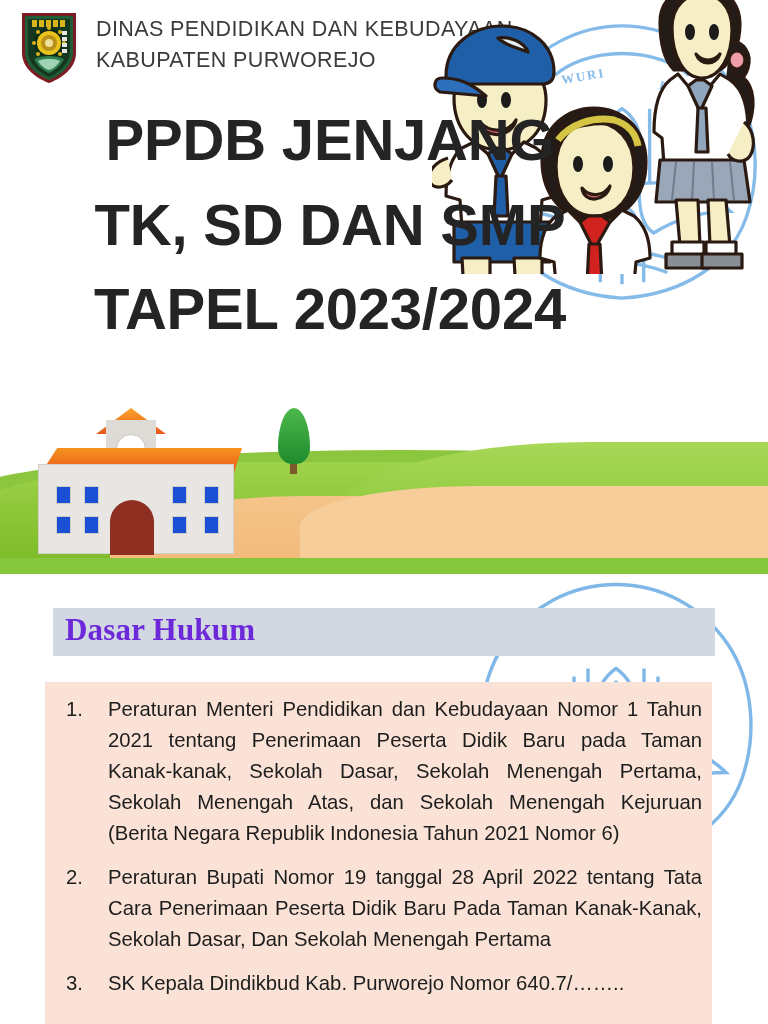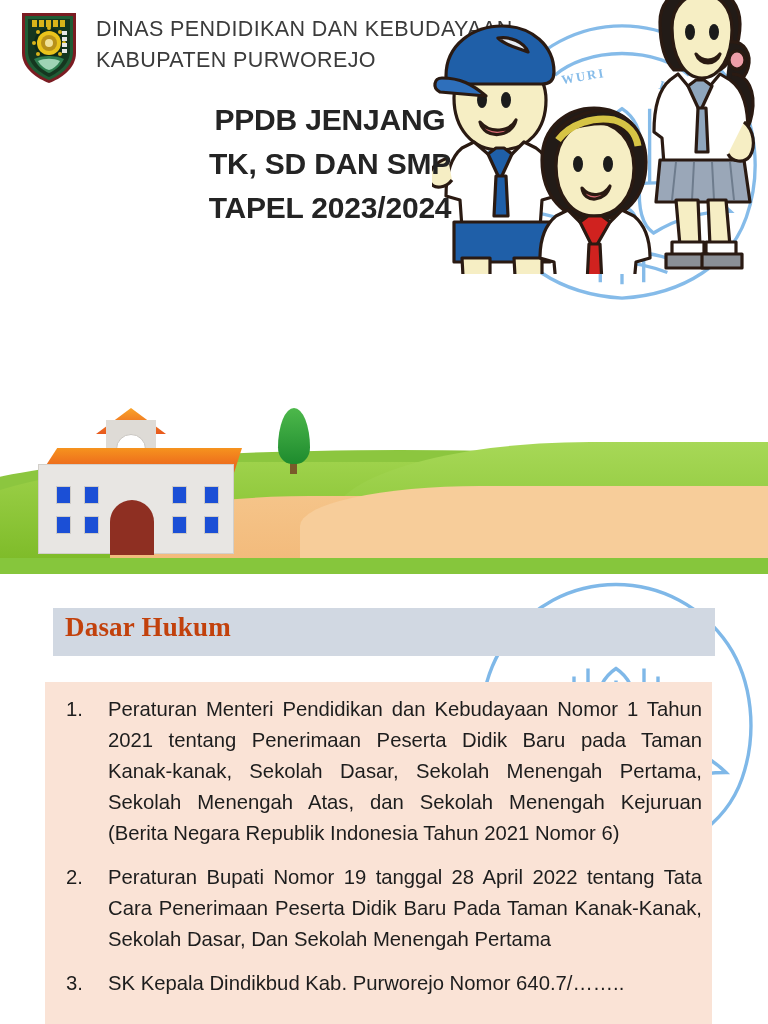--- a/index.html
+++ b/index.html
@@ -22,21 +22,21 @@
   }
   .hdr-logo { position:absolute; left:18px; top:7px; width:62px; height:78px; }
   .hdr-text {
     position:absolute; left:96px; top:14px; width:470px;
     font-size:21.5px; letter-spacing:.4px; line-height:1.42;
     color:#3b3b3b; font-weight:400; white-space:pre-line;
   }
   .title {
     position:absolute; left:60px; top:98px; width:540px;
     text-align:center; color:#242424; font-weight:bold;
-    font-size:30px; line-height:1.46; letter-spacing:-.2px;
+    font-size:58px; line-height:1.46; letter-spacing:-.2px;
     white-space:pre-line; z-index:3;
   }
 
   
   .scene { position:absolute; left:0; top:300px; width:768px; height:274px; overflow:hidden; }
   .hill-back { position:absolute; left:-40px; top:150px; width:880px; height:200px;
     background:#8cc63f; border-radius:50% 50% 0 0 / 46px 46px 0 0; }
   .hill-green {
     position:absolute; left:-60px; top:162px; width:900px; height:130px;
     background: linear-gradient(#9ed24b, #74b41e);
@@ -86,21 +86,21 @@
     background:#ffffff; overflow:hidden;
   }
   .wm2 { position:absolute; left:466px; top:-4px; width:300px; height:305px; pointer-events:none;}
   .heading-box {
     position:absolute; left:53px; top:34px; width:662px; height:48px;
     background:#d1d8e2; z-index:2;
   }
   .heading-text {
     position:absolute; left:12px; top:4px;
     font-family:"Liberation Serif", serif; font-weight:bold;
-    font-size:27px; color:#c2410c; letter-spacing:.2px;
+    font-size:31px; color:#6d28d9; letter-spacing:.2px;
   }
   .legal-box {
     position:absolute; left:45px; top:108px; width:667px; height:342px;
     background:#fae3d6; z-index:2; padding:12px 10px 0 0;
   }
   ol.legal { list-style:none; margin:0; padding:0; }
   ol.legal > li {
     position:relative; padding-left:63px; margin-bottom:13px;
     font-size:20.3px; line-height:1.53; color:#1d1d1d;
     text-align:justify; text-justify:inter-word;

